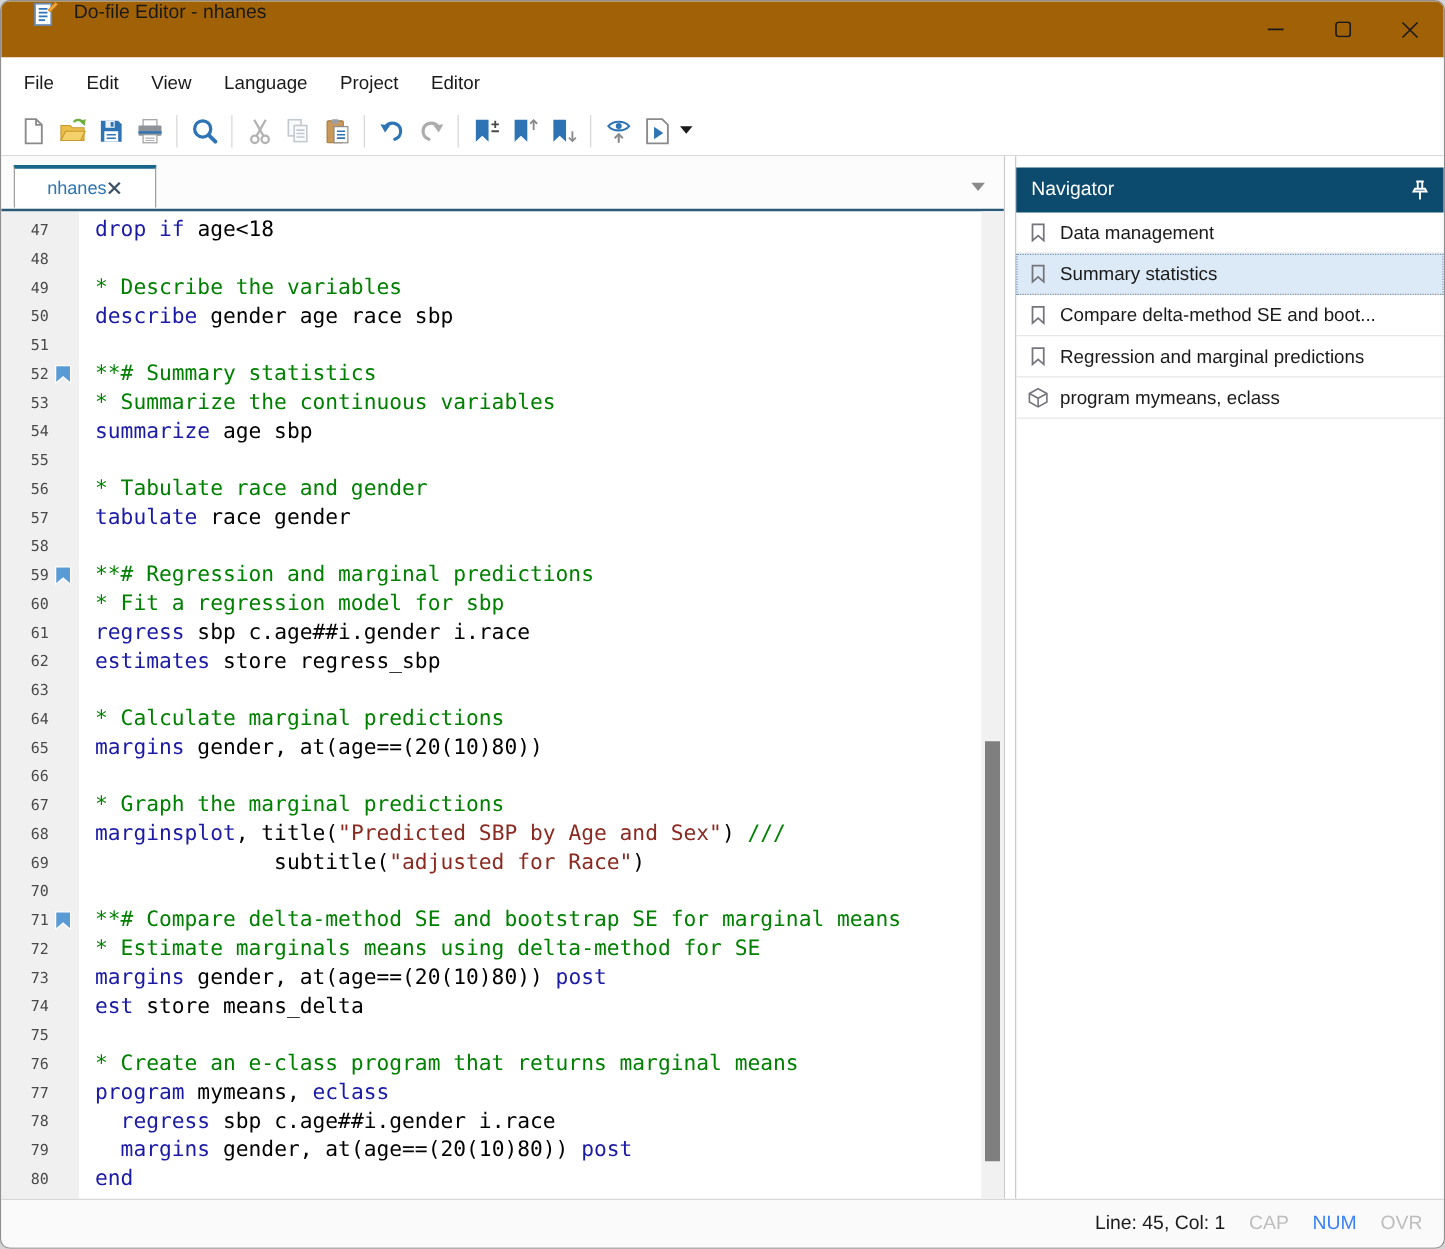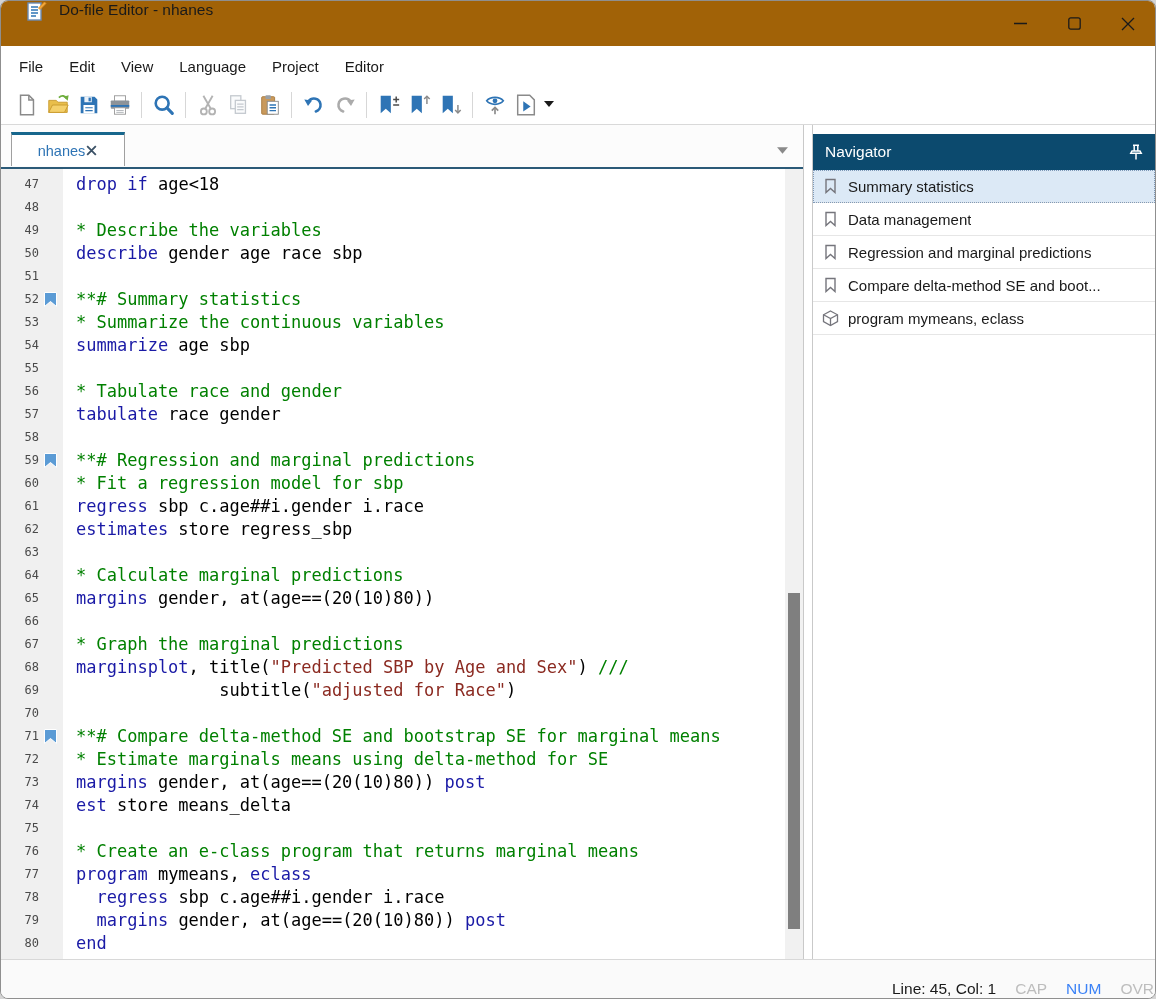--- a/index.html
+++ b/index.html
@@ -47,22 +47,22 @@
   .navigator{flex:1;display:flex;flex-direction:column;border-left:1px solid #C9C9C9;background:#fff;min-width:0;}
   .nav-header{margin-top:9px;height:36px;flex:none;background:#0c4a6e;color:#fff;display:flex;align-items:center;
     padding:0 12px;font-size:15.5px;}
   .nav-pin{margin-left:auto;display:flex;}
   .nav-item{height:33px;box-sizing:border-box;display:flex;align-items:center;gap:9px;padding-left:8px;
     font-size:15px;border-bottom:1px solid #E6E6E6;color:#1a1a1a;}
   .nav-item.sel{background:#DCE9F6;outline:1px dotted #7E99B8;outline-offset:-1px;}
   .nav-item .nicon{flex:none;display:flex;width:18px;justify-content:center;}
   .nav-item .nlabel{white-space:nowrap;overflow:hidden;}
   
-  .statusbar{height:38px;flex:none;border-top:1px solid #D8D8D8;background:#FAFAFA;display:flex;align-items:flex-end;
-    justify-content:flex-end;gap:19px;padding-right:1px;font-size:15.5px;}
+  .statusbar{height:38px;flex:none;border-top:1px solid #D8D8D8;background:#FAFAFA;display:flex;align-items:center;
+    justify-content:flex-end;gap:19px;padding-right:17px;font-size:15.5px;}
   .ind{color:#3b82f6;}
   .ind.off{color:#BDBDBD;}
 </style>
 </head>
 <body>
 
 <div class="window">
 
   <div class="titlebar">
     <span class="doc-ic">
@@ -322,51 +322,51 @@
                 <line x1="4" y1="1.2" x2="10" y2="1.2"></line>
                 <line x1="5.2" y1="1.2" x2="5.2" y2="7"></line>
                 <line x1="8.8" y1="1.2" x2="8.8" y2="7"></line>
                 <path d="M3 7 h8 l1.2 2.2 h-10.4 z"></path>
                 <line x1="7" y1="9.5" x2="7" y2="15.5"></line>
               </g>
             </svg>
         </span>
       </div>
       <div id="nav-items">
-          <div class="nav-item sel">
+          <div class="nav-item">
             <span class="nicon">
   <svg width="15" height="16" viewBox="0 0 15 16">
                 <path d="M3 1.5 h9 v13 l-4.5 -4 -4.5 4 z" fill="none" stroke="#75757C" stroke-width="1.4"></path>
               </svg>
 </span>
-            <span class="nlabel">Summary statistics</span>
-          </div>
-          <div class="nav-item">
+            <span class="nlabel">Data management</span>
+          </div>
+          <div class="nav-item sel">
             <span class="nicon">
   <svg width="15" height="16" viewBox="0 0 15 16">
                 <path d="M3 1.5 h9 v13 l-4.5 -4 -4.5 4 z" fill="none" stroke="#75757C" stroke-width="1.4"></path>
               </svg>
 </span>
-            <span class="nlabel">Data management</span>
+            <span class="nlabel">Summary statistics</span>
           </div>
           <div class="nav-item">
             <span class="nicon">
   <svg width="15" height="16" viewBox="0 0 15 16">
                 <path d="M3 1.5 h9 v13 l-4.5 -4 -4.5 4 z" fill="none" stroke="#75757C" stroke-width="1.4"></path>
               </svg>
 </span>
-            <span class="nlabel">Regression and marginal predictions</span>
+            <span class="nlabel">Compare delta-method SE and boot...</span>
           </div>
           <div class="nav-item">
             <span class="nicon">
   <svg width="15" height="16" viewBox="0 0 15 16">
                 <path d="M3 1.5 h9 v13 l-4.5 -4 -4.5 4 z" fill="none" stroke="#75757C" stroke-width="1.4"></path>
               </svg>
 </span>
-            <span class="nlabel">Compare delta-method SE and boot...</span>
+            <span class="nlabel">Regression and marginal predictions</span>
           </div>
           <div class="nav-item">
             <span class="nicon">
   <svg width="17" height="17" viewBox="0 0 16 17">
                 <path d="M8 1 L15 4.8 V11.6 L8 15.5 L1 11.6 V4.8 Z" fill="none" stroke="#75757C" stroke-width="1.3"></path>
                 <path d="M1 4.8 L8 8.6 L15 4.8 M8 8.6 V15.5" fill="none" stroke="#75757C" stroke-width="1.3"></path>
               </svg>
 </span>
             <span class="nlabel">program mymeans, eclass</span>
           </div>

